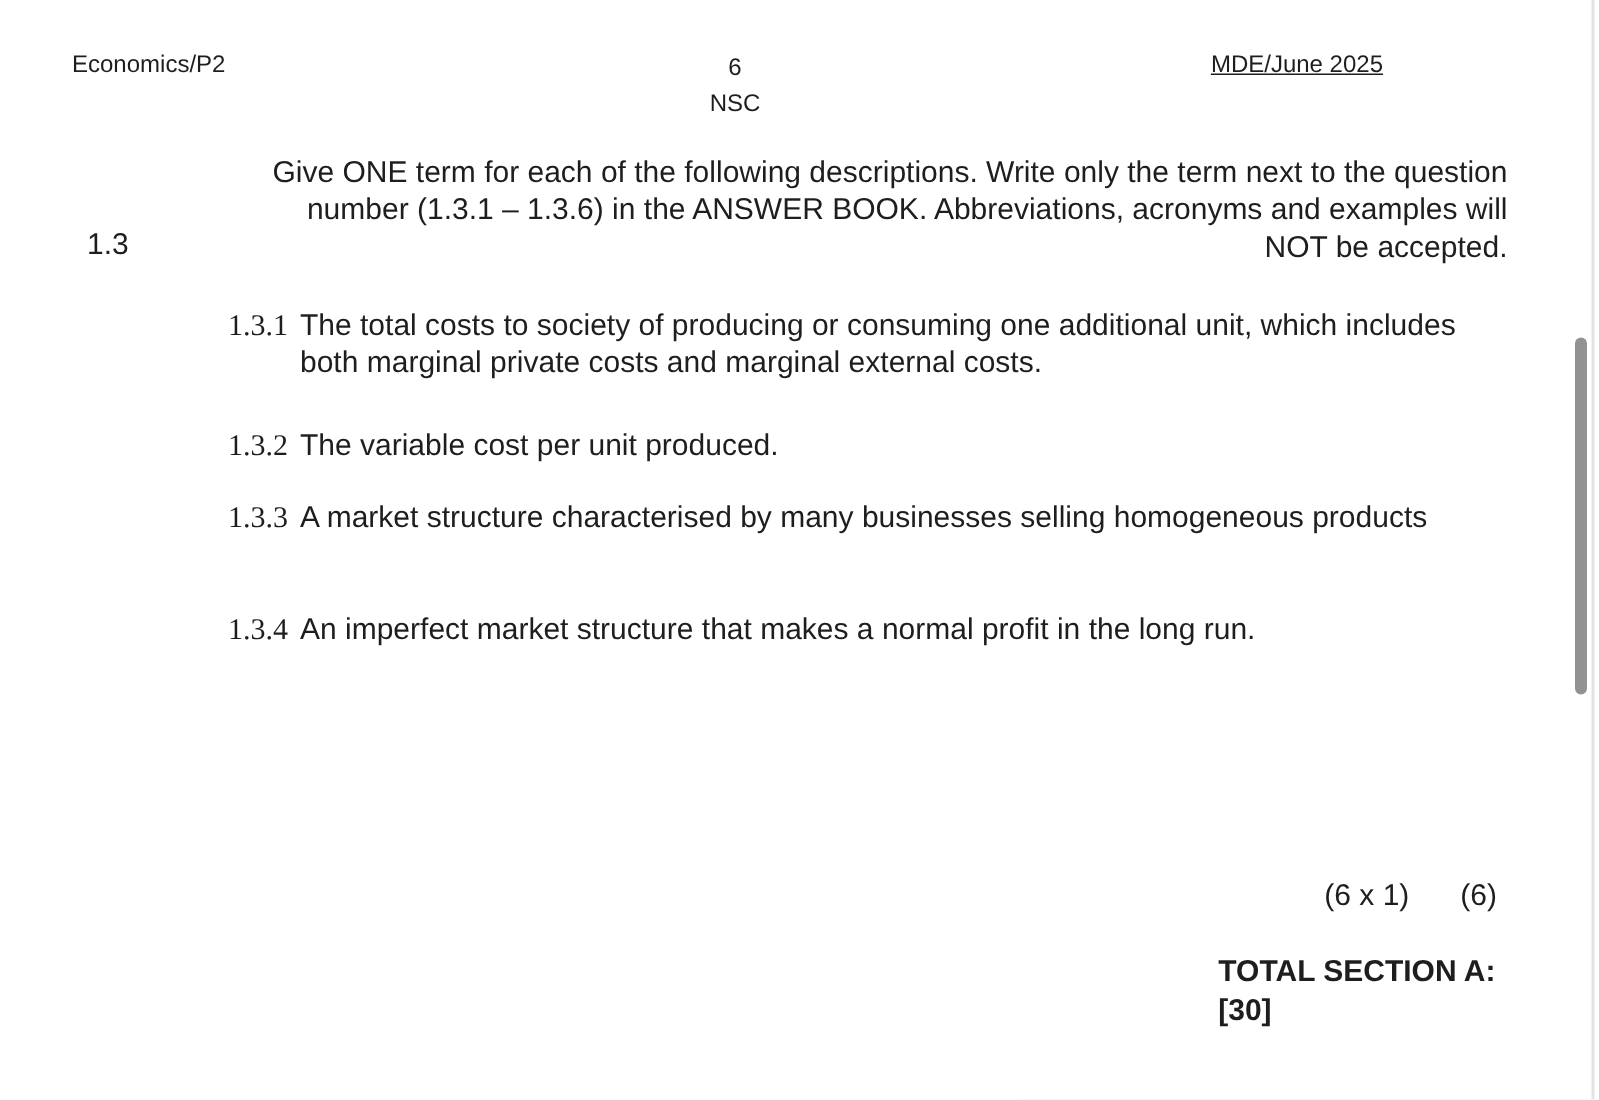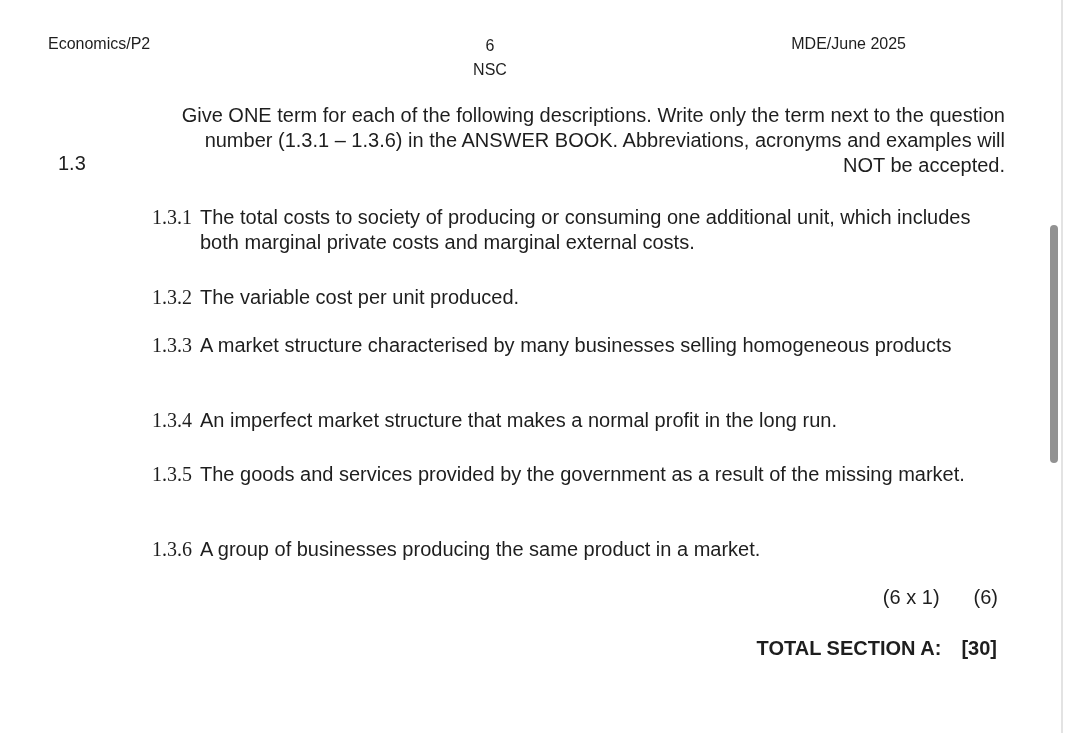--- a/index.html
+++ b/index.html
@@ -24,22 +24,22 @@
   
   .hdr-left{
     position:absolute; left:48px; top:34px;
     font-size:16px; line-height:20px;text-align:center;
   }
   .hdr-center{
     position:absolute; left:0; top:34px; width:980px;
     text-align:center; font-size:16px; line-height:24px;
   }
   .hdr-right{
-    position:absolute; right:160px; top:34px;
-    font-size:16px; line-height:20px;
+    position:absolute; right:144px; top:34px;
+    font-size:16px; line-height:20px;text-decoration:underline;
   }
   
   .q-num{
     position:absolute; left:58px; top:103px;
     font-size:20px; line-height:25px;margin-top:48px;
   }
   .q-instruction{
     position:absolute; left:160px; top:103px; width:845px;
     font-size:20px; line-height:25px;text-align:right;
   }
@@ -57,22 +57,22 @@
   .item-5{top:462px}
   .item-6{top:537px}
   
   .marks-row{
     position:absolute; top:585px; right:68px;
     display:flex; gap:34px;
     font-size:20px; line-height:25px;justify-content:space-between;
   }
   .total-row{
     position:absolute; top:635px; right:69px;
-    display:flex; gap:20px;
-    font-size:20px; line-height:26px; font-weight:bold;
+    display:flex; 
+    font-size:20px; line-height:26px; font-weight:bold;flex-direction:column;
   }
   
   .scrollbar-track{
     position:absolute; left:1061px; top:0; width:2px; height:733px;
     background:var(--scrollbar-track);
   }
   .scrollbar-thumb{
     position:absolute; left:1050px; top:225px; width:8px; height:238px;
     border-radius:4px;
     background:var(--scrollbar-thumb);
@@ -102,28 +102,20 @@
     <div class="itxt">The variable cost per unit produced.</div>
   </div>
   <div class="item item-3">
     <span class="num">1.3.3</span>
     <div class="itxt">A market structure characterised by many businesses selling homogeneous products</div>
   </div>
   <div class="item item-4">
     <span class="num">1.3.4</span>
     <div class="itxt">An imperfect market structure that makes a normal profit in the long run.</div>
   </div>
-  <div class="item item-5">
-    <span class="num">1.3.5</span>
-    <div class="itxt">The goods and services provided by the government as a result of the missing market.</div>
-  </div>
-  <div class="item item-6">
-    <span class="num">1.3.6</span>
-    <div class="itxt">A group of businesses producing the same product in a market.</div>
-  </div>
 
   <div class="marks-row">
     <span>(6 x 1)</span>
     <span>(6)</span>
   </div>
 
   <div class="total-row">
     <span>TOTAL SECTION A:</span>
     <span>[30]</span>
   </div>

